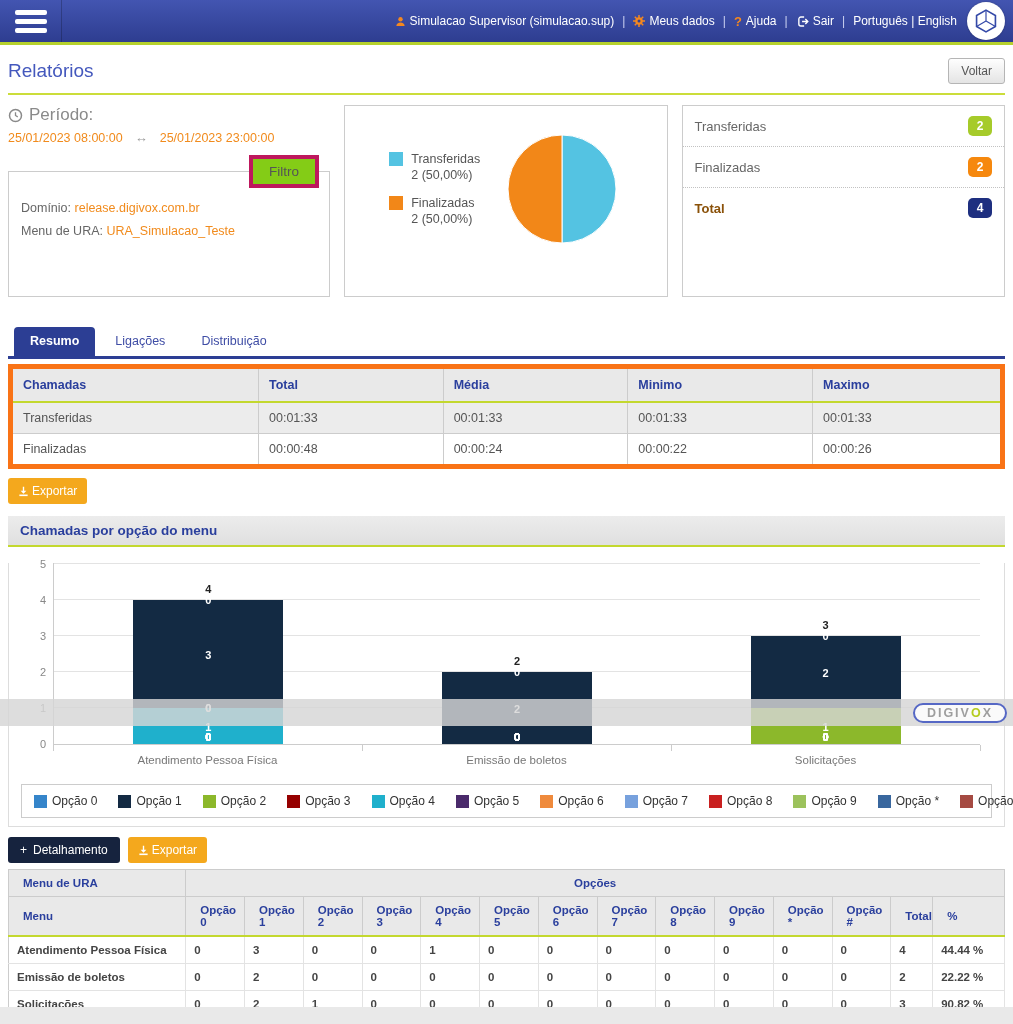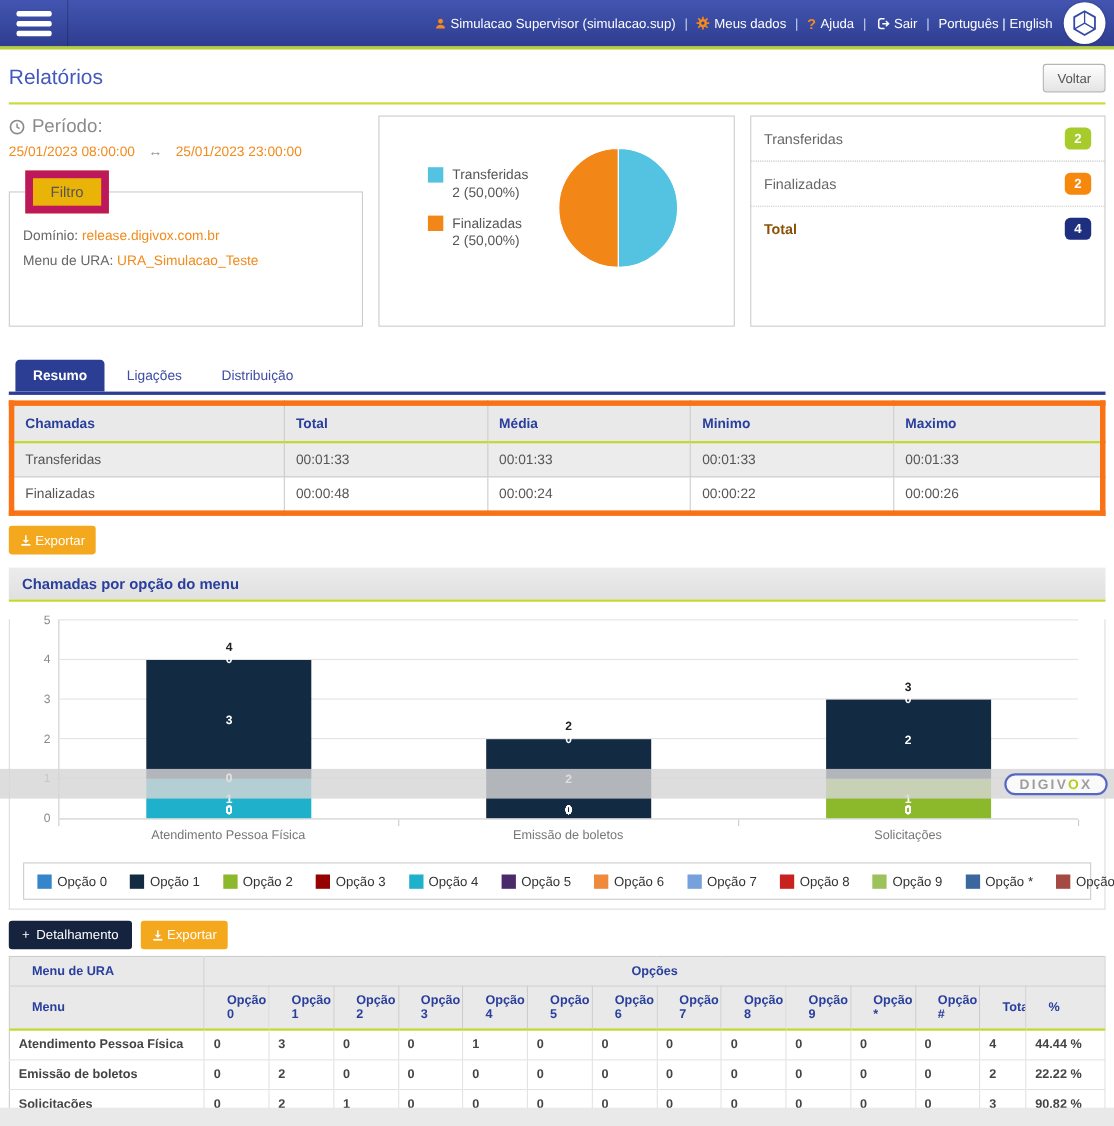--- a/index.html
+++ b/index.html
@@ -27,21 +27,21 @@
     padding:5px 12px; color:#555; font-size:12px; cursor:pointer; }
   .green-hr { border:none; border-top:2px solid #cbdd3a; margin:0 8px; }
   
   .top-row { display:flex; gap:14px; margin:10px 8px 0; align-items:stretch; }
   .period-col { width:322px; flex:none; }
   .period-title { color:#8a8a8a; font-size:17px; display:flex; align-items:center; gap:6px; }
   .period-dates { margin-top:5px; font-size:12.5px; display:flex; align-items:center; gap:12px; }
   .orange { color:#f18b1d; }
   .arrow { color:#999; font-size:13px; }
   fieldset.filter { border:1px solid #ccc; margin:10px 0 0; height:142px; padding:6px 12px; }
-  fieldset.filter legend { border:7px solid #be185d; background:#eab308; padding:5px 16px; font-size:13.5px; color:#555; margin-left:2px; }
+  fieldset.filter legend { border:4px solid #be185d; background:#84cc16; padding:5px 16px; font-size:13.5px; color:#555; margin-left:2px;text-align:right; }
   .filter-line { font-size:12.5px; color:#666; margin-top:5px; line-height:18px; }
   .panel { flex:1; border:1px solid #ccc; background:#fff; }
   .panel-header { background:linear-gradient(#f2f2f2,#e0e0e0); border-bottom:2px solid #c3d82e;
     padding:7px 12px; font-weight:bold; font-size:13.5px; color:#2a3f9d; }
   .pie-body { display:flex; align-items:center; justify-content:center; gap:22px; height:165px; }
   .pie-legend { display:flex; flex-direction:column; gap:12px; }
   .pie-legend-item { display:flex; gap:8px; font-size:12.5px; color:#555; line-height:16px; }
   .swatch { width:14px; height:14px; flex:none; margin-top:1px; }
   .count-row { display:flex; justify-content:space-between; align-items:center; padding:10px 12px;
     border-bottom:1px dotted #c2c2c2; font-size:13px; color:#666; }
@@ -78,21 +78,21 @@
   .seg-label { position:absolute; left:0; width:100%; text-align:center; color:#fff; font-weight:bold; font-size:11px; z-index:5; }
   .total-label { position:absolute; left:0; width:100%; text-align:center; color:#222; font-weight:bold; font-size:11px; }
   .xaxis { margin:0 24px 0 44px; border-top:1px solid #ccc; position:relative; height:30px; display:flex; }
   .xtick { position:absolute; top:0; width:1px; height:6px; background:#ccc; }
   .xlabel { flex:1; text-align:center; font-size:11.5px; color:#777; padding-top:9px; }
   .chart-legend { margin:10px 12px 0; border:1px solid #ccc; padding:9px 12px; display:flex; align-items:center; font-size:12px; color:#333; }
   .cl-item { display:flex; align-items:center; gap:5px; margin-right:21px; white-space:nowrap; }
   .cl-swatch { width:13px; height:13px; flex:none; }
   
   table.options { width:calc(100% - 16px); margin:6px 8px 0; border-collapse:collapse; border:1px solid #ccc; table-layout:fixed; }
-  table.options th { background:#e9e9e9; color:#2a3f9d; font-size:11.5px; text-align:left; padding:7px 20px;
+  table.options th { background:#e9e9e9; color:#2a3f9d; font-size:11.5px; text-align:left; padding:7px 14px;
     border-right:1px solid #ccc; border-bottom:1px solid #ccc; overflow:hidden; }
   table.options thead tr:nth-child(2) th { border-bottom:2px solid #c3d82e; }
   table.options th.group { text-align:center; }
   table.options td { font-size:11.5px; font-weight:bold; color:#444; padding:7px 8px;
     border-right:1px solid #e3e3e3; border-bottom:1px solid #e3e3e3; overflow:hidden; }
   
   .watermark { position:absolute; left:0; top:699px; width:100%; height:27px; background:rgba(214,214,214,.82);
     z-index:40; display:flex; justify-content:flex-end; align-items:center; padding-right:6px; }
   .wm-pill { border:2px solid #5668c5; border-radius:14px; background:#fafafa; padding:1px 12px;
     font-size:12.5px; font-weight:bold; letter-spacing:2px; color:#9e9e9e; }

